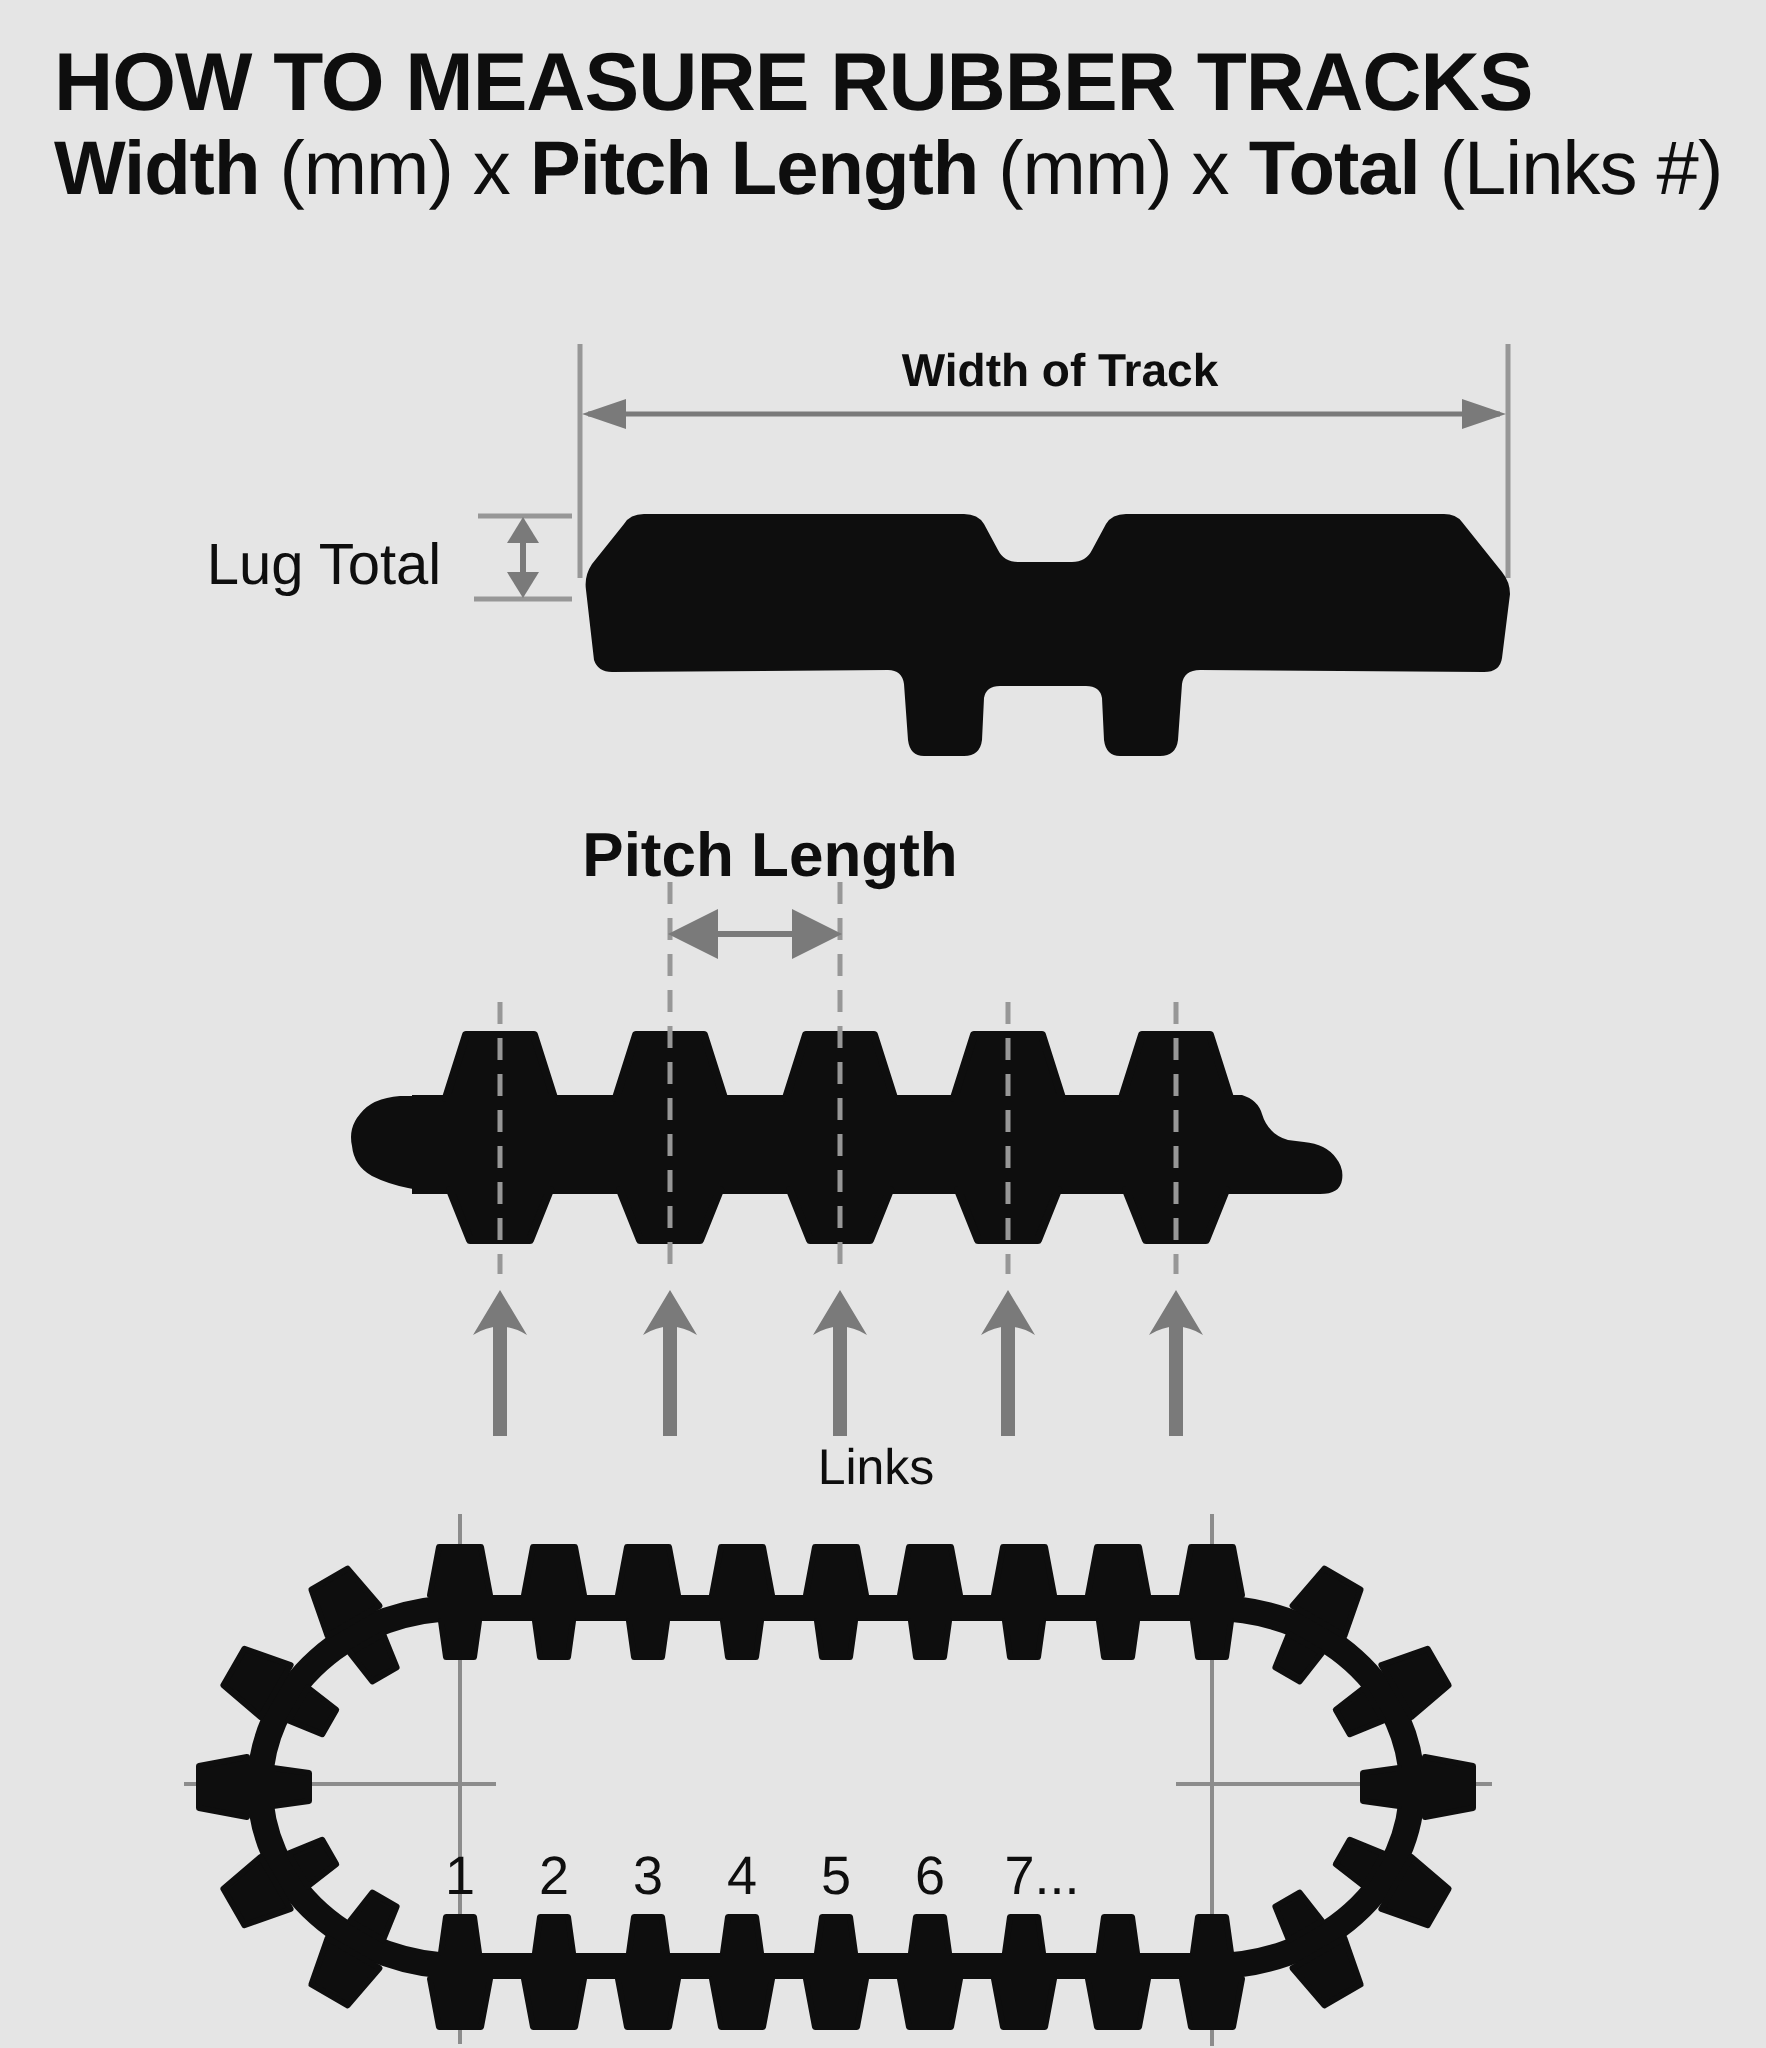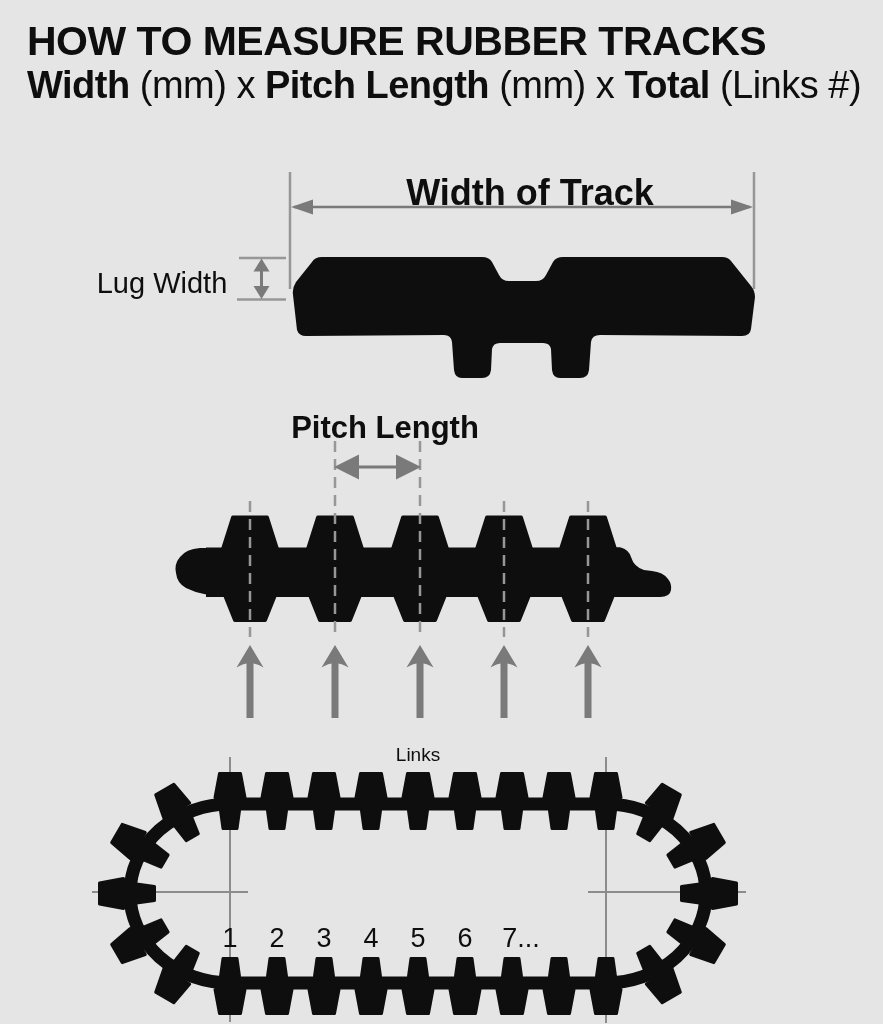--- a/index.html
+++ b/index.html
@@ -7,24 +7,24 @@
     position:relative;width:883px;height:1024px;background:#e5e5e5;overflow:hidden;
     font-family:"Liberation Sans","DejaVu Sans",sans-serif;color:#0e0e0e;
   }
   .stage svg{position:absolute;left:0;top:0;}
   .lbl{position:absolute;white-space:nowrap;color:#0e0e0e;}
   .center{transform:translateX(-50%);}
   .title-line1{left:27px;top:18px;font-size:41px;font-weight:bold;letter-spacing:-0.5px;}
   .formula{left:27px;top:64px;font-size:38px;letter-spacing:-0.5px;}
   .formula span{white-space:pre;}
   .formula .b{font-weight:bold;text-align:right;}
-  .width-label{left:530px;top:172px;font-size:36px;font-weight:bold;}
+  .width-label{left:530px;top:172px;font-size:23px;font-weight:bold;}
   .lugheight-label{left:162px;top:267px;font-size:29px;}
   .pitch-label{left:385px;top:410px;font-size:31px;font-weight:bold;}
-  .links-label{left:418px;top:720px;font-size:19px;margin-top:24px;}
+  .links-label{left:438px;top:720px;font-size:25px;}
   .nol-label{left:418px;top:872px;font-size:29px;font-weight:bold;}
   .linknum{top:923px;font-size:27px;}
 </style>
 </head>
 <body>
 
 <div class="stage">
 
   <svg id="gfx" width="883" height="1024" viewBox="0 0 883 1024">
       <g>
@@ -136,21 +136,21 @@
         <polygon points="646.3,984.1 662.2,1002.7 680.3,992.2 672.2,969.1" fill="#0e0e0e" stroke="#0e0e0e" stroke-width="3" stroke-linejoin="round"></polygon>
         <polygon points="661,960.6 649.8,946.3 637.7,953.3 644.5,970.1" fill="#0e0e0e" stroke="#0e0e0e" stroke-width="3" stroke-linejoin="round"></polygon>
       </g>
     </svg>
 
   <div class="lbl title-line1">HOW TO MEASURE RUBBER TRACKS</div>
 
   <div class="lbl formula"><span class="b">Width</span><span> (mm) x </span><span class="b">Pitch Length</span><span> (mm) x </span><span class="b">Total</span><span> (Links #)</span></div>
 
   <div class="lbl center width-label">Width of Track</div>
-  <div class="lbl center lugheight-label">Lug Width</div>
+  <div class="lbl center lugheight-label">Lug Total</div>
   <div class="lbl center pitch-label">Pitch Length</div>
   <div class="lbl center links-label">Links</div>
 
   <div class="lbl center linknum" style="left:230px">1</div>
   <div class="lbl center linknum" style="left:277px">2</div>
   <div class="lbl center linknum" style="left:324px">3</div>
   <div class="lbl center linknum" style="left:371px">4</div>
   <div class="lbl center linknum" style="left:418px">5</div>
   <div class="lbl center linknum" style="left:465px">6</div>
   <div class="lbl center linknum" style="left:521px">7...</div>

